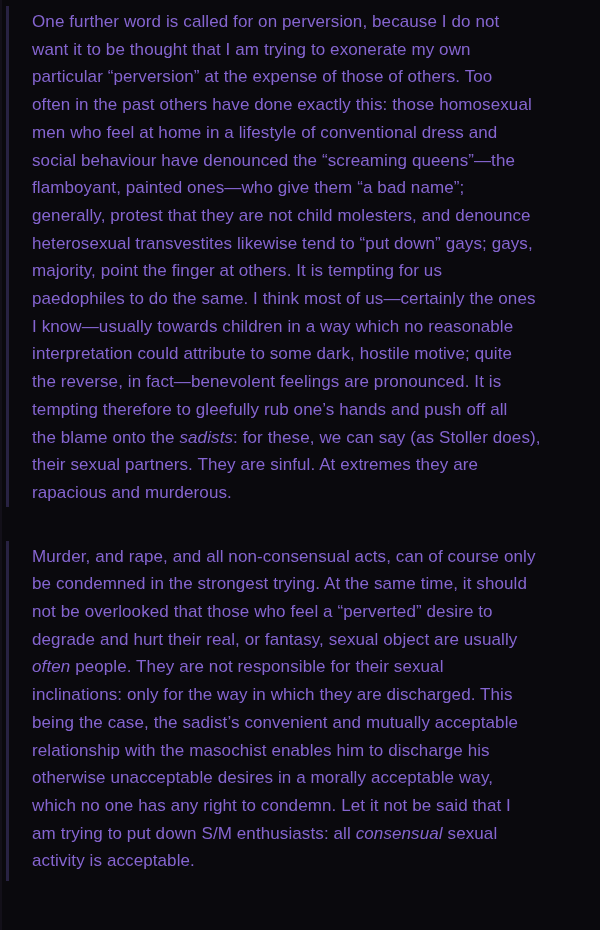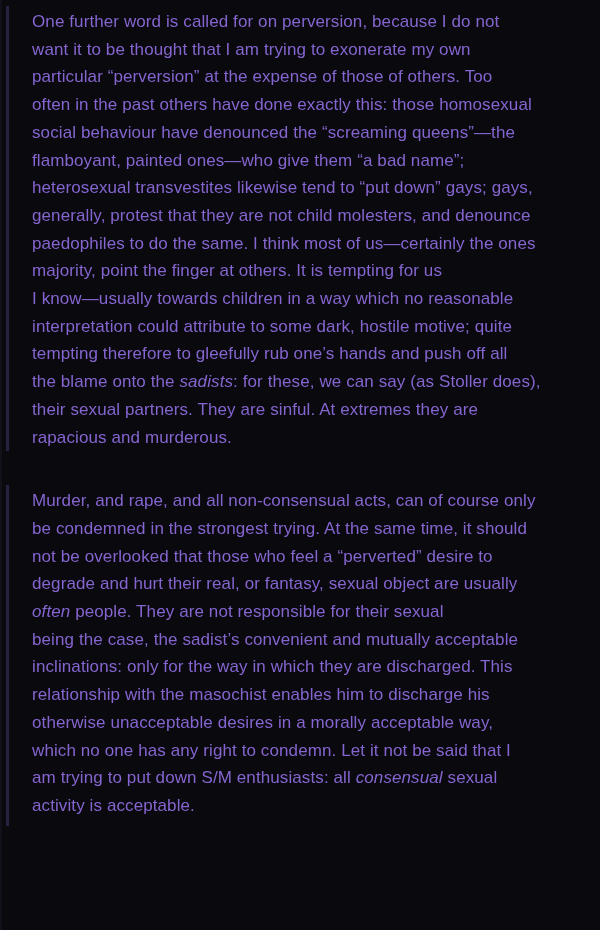--- a/index.html
+++ b/index.html
@@ -53,40 +53,42 @@
 <body>
 
 <div class="left-strip"></div>
 
 <div class="post-body">
   <blockquote class="quote quote-1">
       <div class="line">One further word is called for on perversion, because I do not</div>
       <div class="line">want it to be thought that I am trying to exonerate my own</div>
       <div class="line">particular “perversion” at the expense of those of others. Too</div>
       <div class="line">often in the past others have done exactly this: those homosexual</div>
+      <div class="line">men who feel at home in a lifestyle of conventional dress and</div>
       <div class="line">social behaviour have denounced the “screaming queens”—the</div>
       <div class="line">flamboyant, painted ones—who give them “a bad name”;</div>
+      <div class="line">generally, protest that they are not child molesters, and denounce</div>
       <div class="line">heterosexual transvestites likewise tend to “put down” gays; gays,</div>
-      <div class="line">generally, protest that they are not child molesters, and denounce</div>
+      <div class="line">majority, point the finger at others. It is tempting for us</div>
       <div class="line">paedophiles to do the same. I think most of us—certainly the ones</div>
-      <div class="line">majority, point the finger at others. It is tempting for us</div>
       <div class="line">I know—usually towards children in a way which no reasonable</div>
       <div class="line">interpretation could attribute to some dark, hostile motive; quite</div>
+      <div class="line">the reverse, in fact—benevolent feelings are pronounced. It is</div>
       <div class="line">tempting therefore to gleefully rub one’s hands and push off all</div>
       <div class="line">the blame onto the <em>sadists</em>: for these, we can say (as Stoller does),</div>
       <div class="line">their sexual partners. They are sinful. At extremes they are</div>
       <div class="line">rapacious and murderous.</div>
     </blockquote>
   <blockquote class="quote quote-2">
       <div class="line">Murder, and rape, and all non-consensual acts, can of course only</div>
       <div class="line">be condemned in the strongest trying. At the same time, it should</div>
       <div class="line">not be overlooked that those who feel a “perverted” desire to</div>
       <div class="line">degrade and hurt their real, or fantasy, sexual object are usually</div>
       <div class="line"><em>often</em> people. They are not responsible for their sexual</div>
+      <div class="line">inclinations: only for the way in which they are discharged. This</div>
       <div class="line">being the case, the sadist’s convenient and mutually acceptable</div>
-      <div class="line">inclinations: only for the way in which they are discharged. This</div>
       <div class="line">relationship with the masochist enables him to discharge his</div>
       <div class="line">otherwise unacceptable desires in a morally acceptable way,</div>
       <div class="line">which no one has any right to condemn. Let it not be said that I</div>
       <div class="line">am trying to put down S/M enthusiasts: all <em>consensual</em> sexual</div>
       <div class="line">activity is acceptable.</div>
     </blockquote>
 </div>
 
 </body></html>

